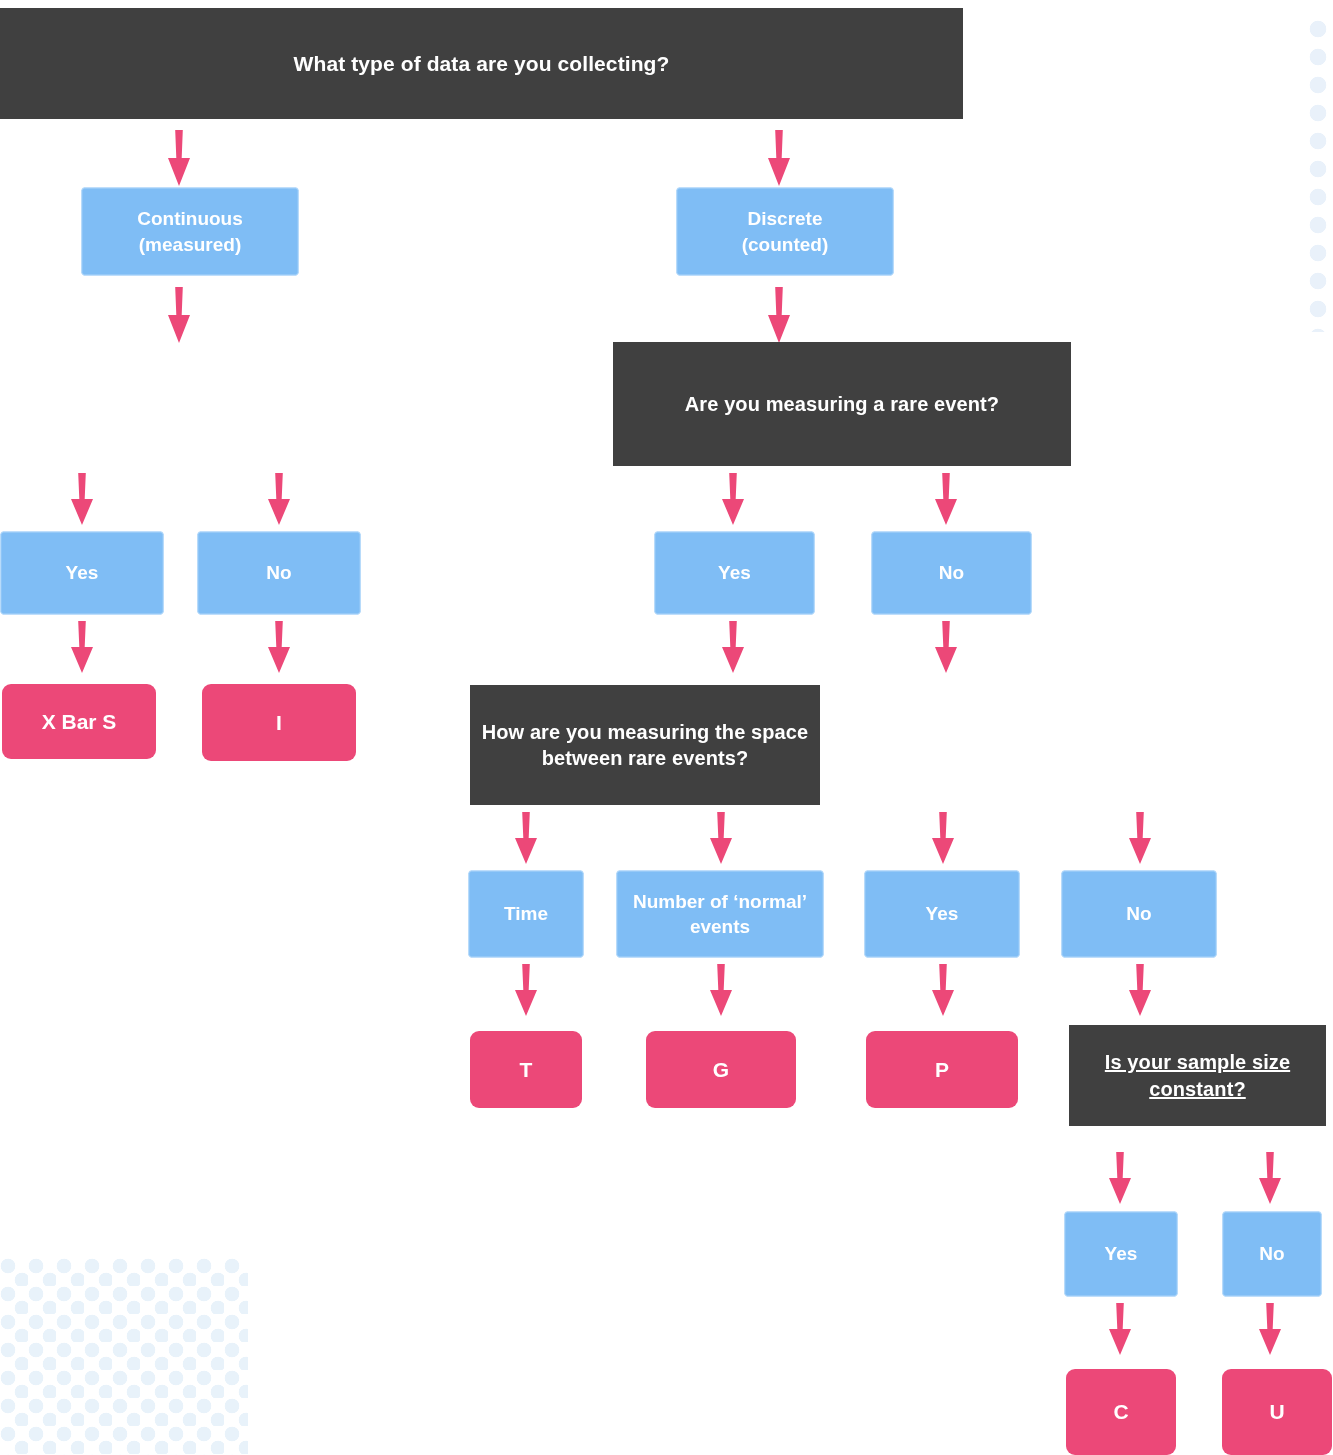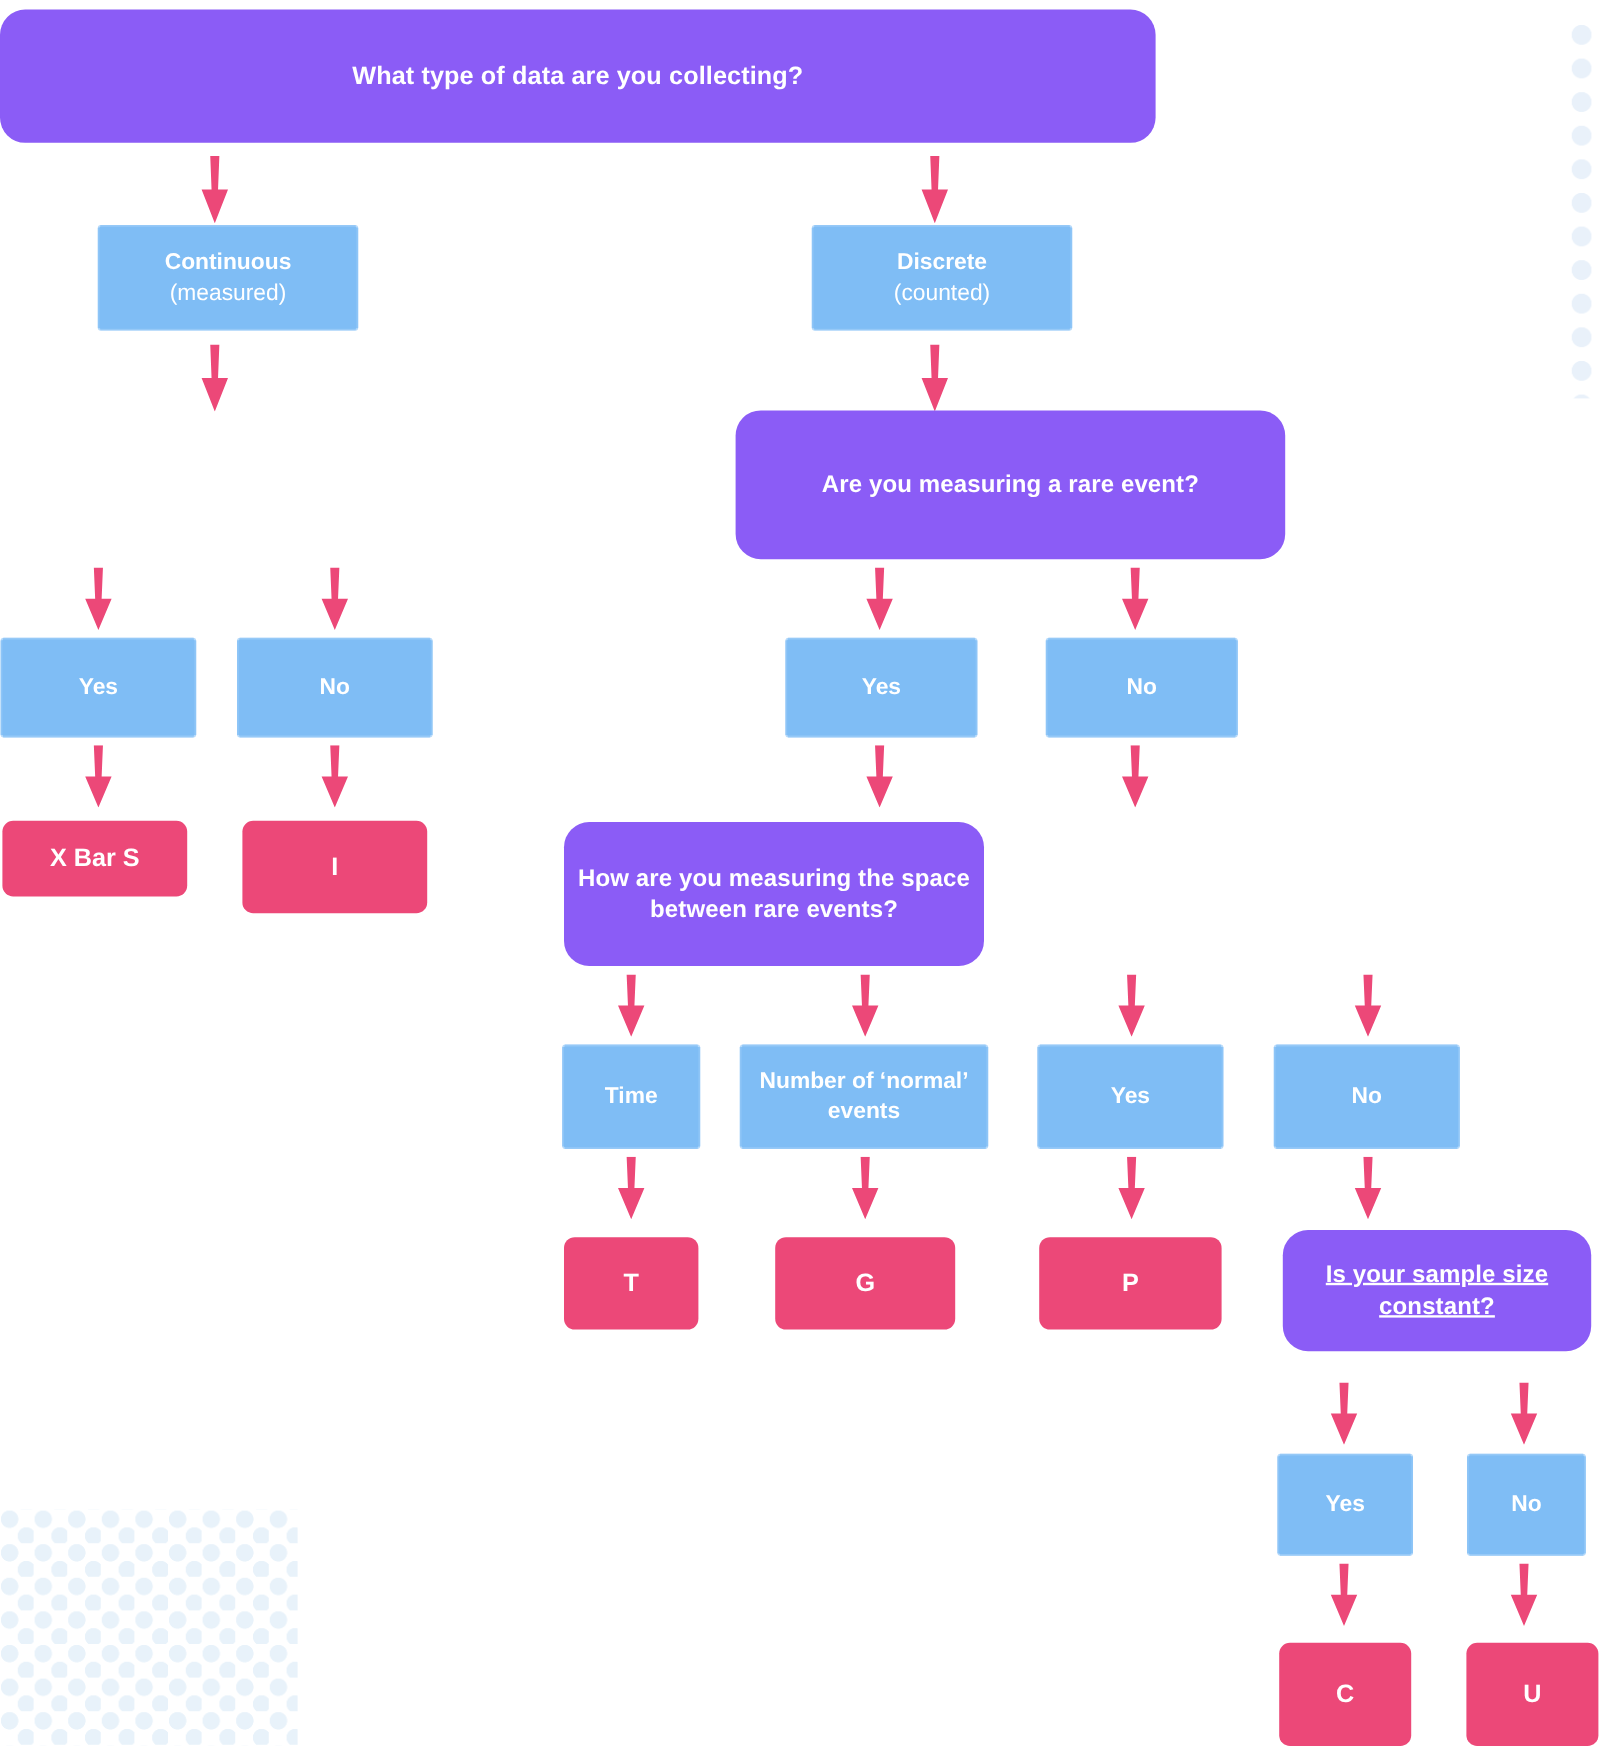--- a/index.html
+++ b/index.html
@@ -51,22 +51,22 @@
     display: flex;
     align-items: center;
     justify-content: center;
     text-align: center;
     color: #ffffff;
     line-height: 1.32;
   }
   .node .label { display: block; width: 100%; padding: 0 10px; box-sizing: border-box; }
 
   .q {                       
-    background: #8b5cf6;
-    border-radius: 21px;
+    background: #404040;
+    border-radius: 0;
     font-weight: bold;
     font-size: 20px;
     letter-spacing: .1px;
   }
   .opt {                     
     background: #7FBDF5;
     font-weight: bold;
     font-size: 19px;
     border-radius: 1px;
     box-shadow:
@@ -76,21 +76,21 @@
       0 2px 0 -0.5px rgba(127,189,245,.6),
       0 -2px 0 -0.5px rgba(127,189,245,.6);
   }
   .res {                     
     background: #EC4878;
     border-radius: 9px;
     font-weight: bold;
     font-size: 21px;
   }
   .title-q { font-size: 21px; }
-  .sub { font-weight: normal; }
+  .sub { font-weight: bold; }
 
   
   .arrow { position: absolute; }
   .arrow svg { display: block; }
 </style>
 </head>
 <body>
 
 <div id="canvas">
 
@@ -186,21 +186,21 @@
     <svg width="32" height="52" viewBox="0 0 32 52">
         <path d="M12.2 0 h7.6 l-1.1 26 h8.3 L16 52 L5 26 h8.3 Z" fill="#EC4878"></path>
       </svg>
   </div>
   <div class="arrow" style="left:930px; top:621px;">
     <svg width="32" height="52" viewBox="0 0 32 52">
         <path d="M12.2 0 h7.6 l-1.1 26 h8.3 L16 52 L5 26 h8.3 Z" fill="#EC4878"></path>
       </svg>
   </div>
 
-  <div class="node res" style="left:2px; top:684px; width:154px; height:63px;">
+  <div class="node res" style="left:2px; top:684px; width:154px; height:75px;">
     <span class="label">X Bar S</span>
   </div>
   <div class="node res" style="left:202px; top:684px; width:154px; height:77px;">
     <span class="label">I</span>
   </div>
 
   <div class="node q" style="left:470px; top:685px; width:350px; height:120px;">
     <span class="label">How are you measuring the space between rare events?</span>
   </div>
 

